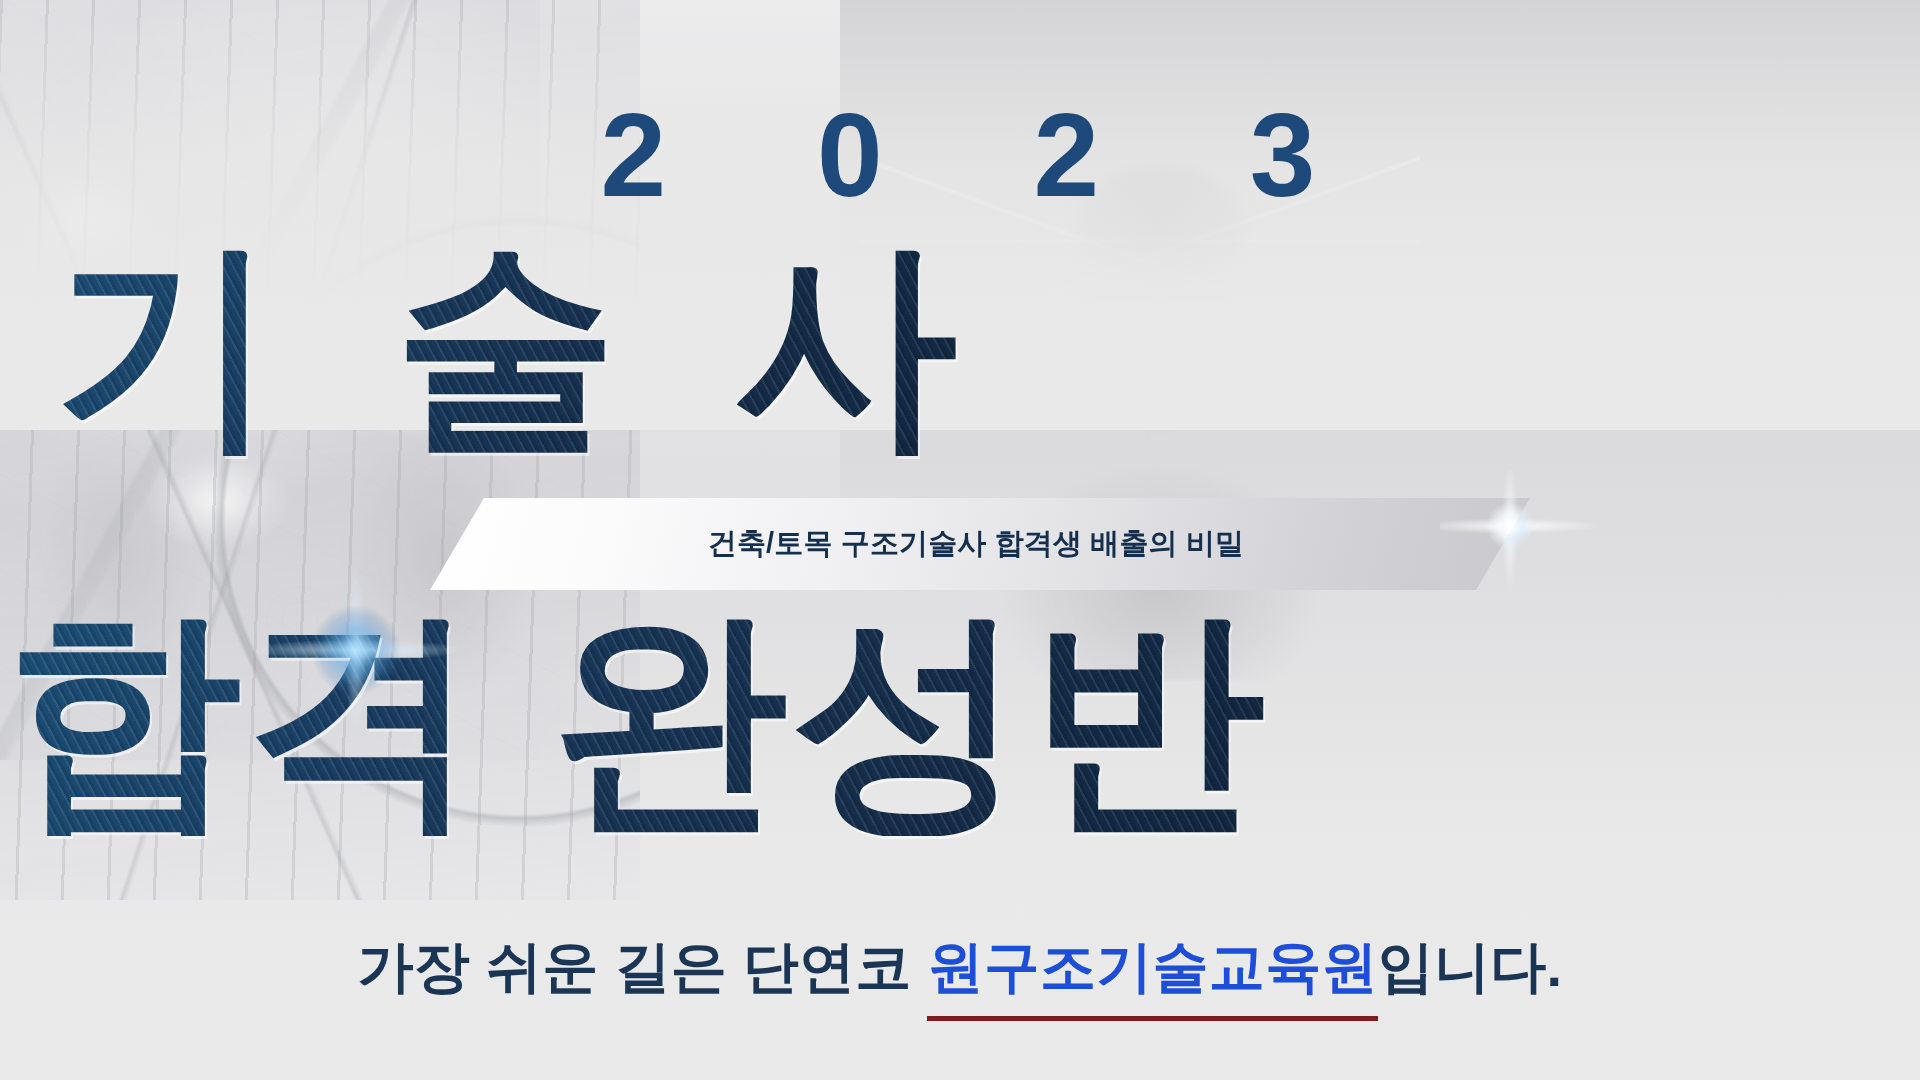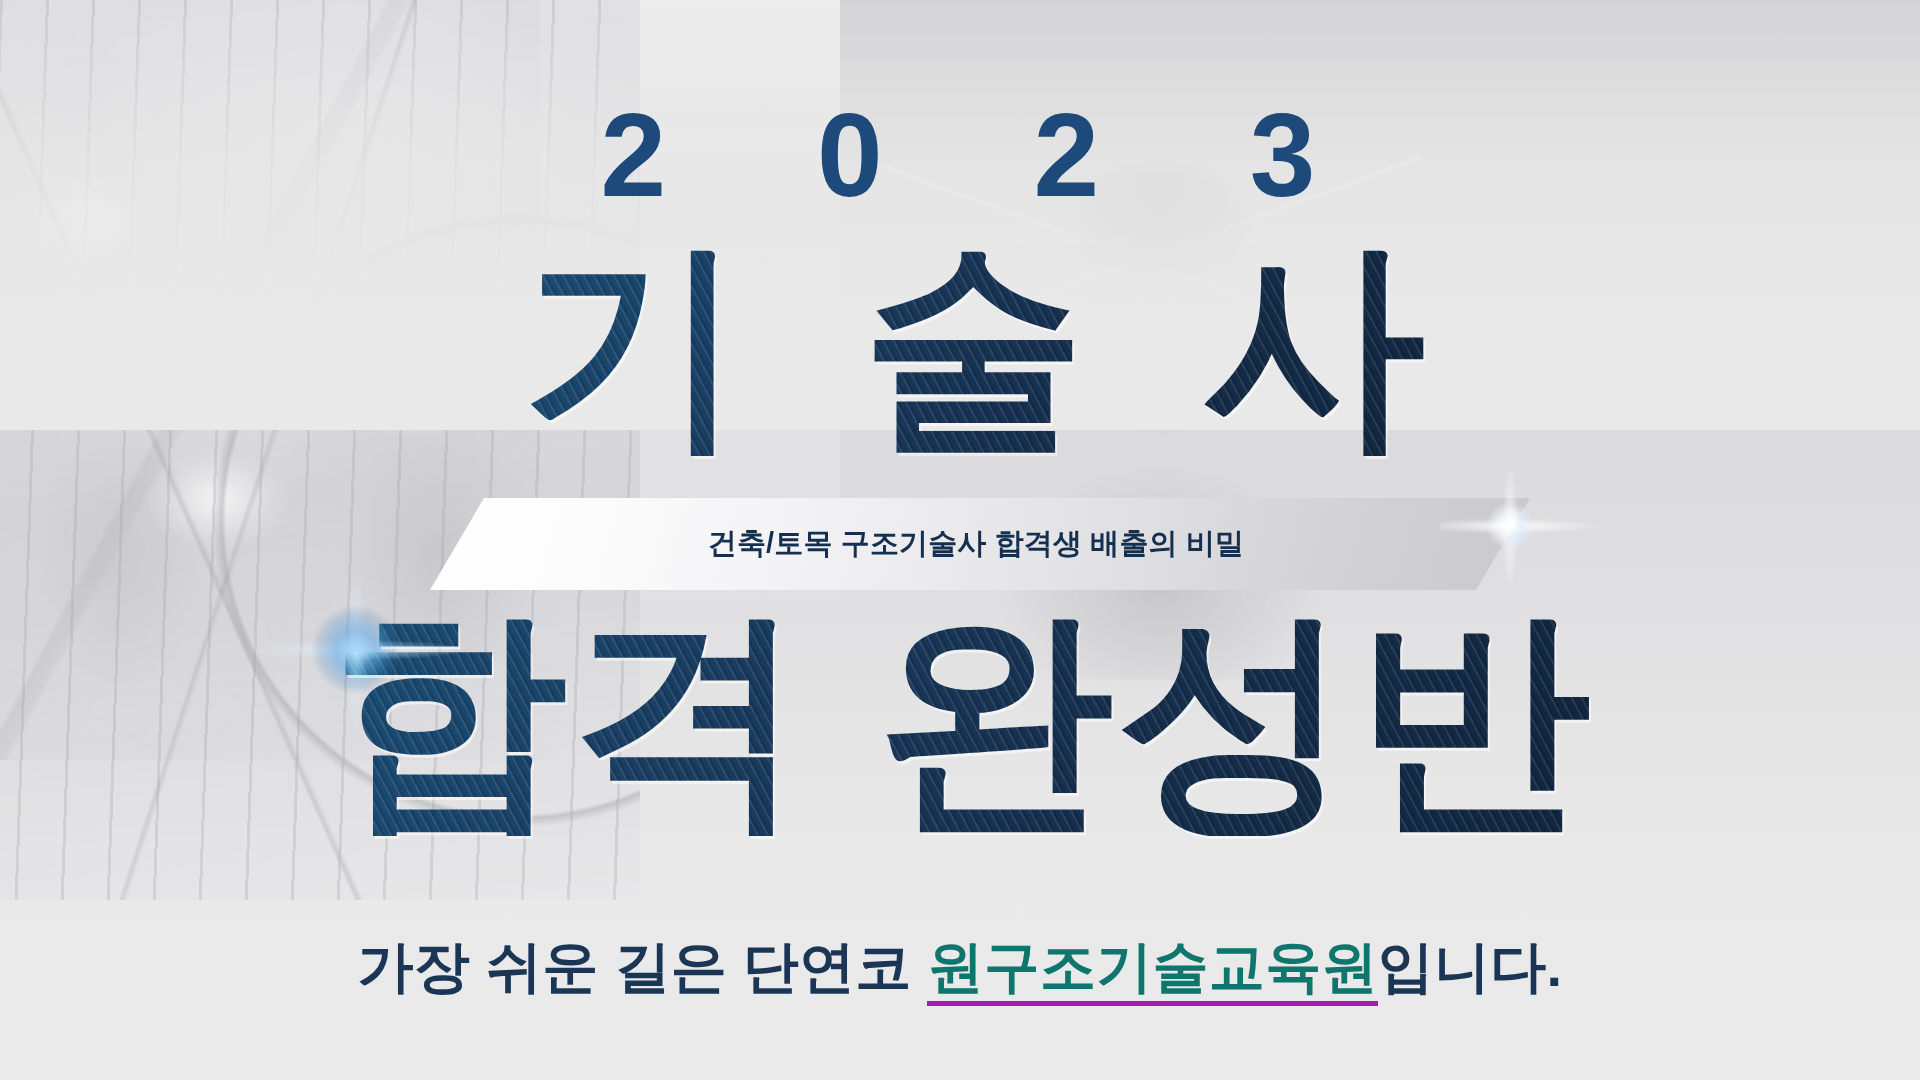--- a/index.html
+++ b/index.html
@@ -135,21 +135,21 @@
     font-size:118px;line-height:1;
     font-weight:bold;
     letter-spacing:.50em;
     text-indent:.50em;
     color:#1d4a7a;
   }
 
   
   .headline{
     position:absolute;left:0;right:0;
-    text-align:center;
+    text-align:left;
     font-weight:bold;
     line-height:1;
     color:#16304f;
     white-space:nowrap;
   }
   .headline .txt{
     position:relative;display:inline-block;
     background-image:
       repeating-linear-gradient(62deg,
         rgba(255,255,255,.085) 0 2px,
@@ -200,23 +200,23 @@
   }
 
   
   .tagline{
     position:absolute;left:0;right:0;top:930px;
     text-align:center;
     font-size:56px;font-weight:bold;color:#1b3655;
     white-space:nowrap;letter-spacing:.005em;
   }
   .tagline .brand{
-    font-weight:bold;color:#0f766e;
-    border-bottom:5px solid #a21caf;
-    padding-bottom:3px;
+    font-weight:bold;color:#1d4ed8;
+    border-bottom:5px solid #7f1d1d;
+    padding-bottom:18px;
   }
 </style>
 </head>
 <body>
 
 <div class="stage">
 
   <div class="bg-layer bg-wash"></div>
   <div class="bg-layer bg-left"></div>
   <div class="bg-layer bg-left-lines"></div>

